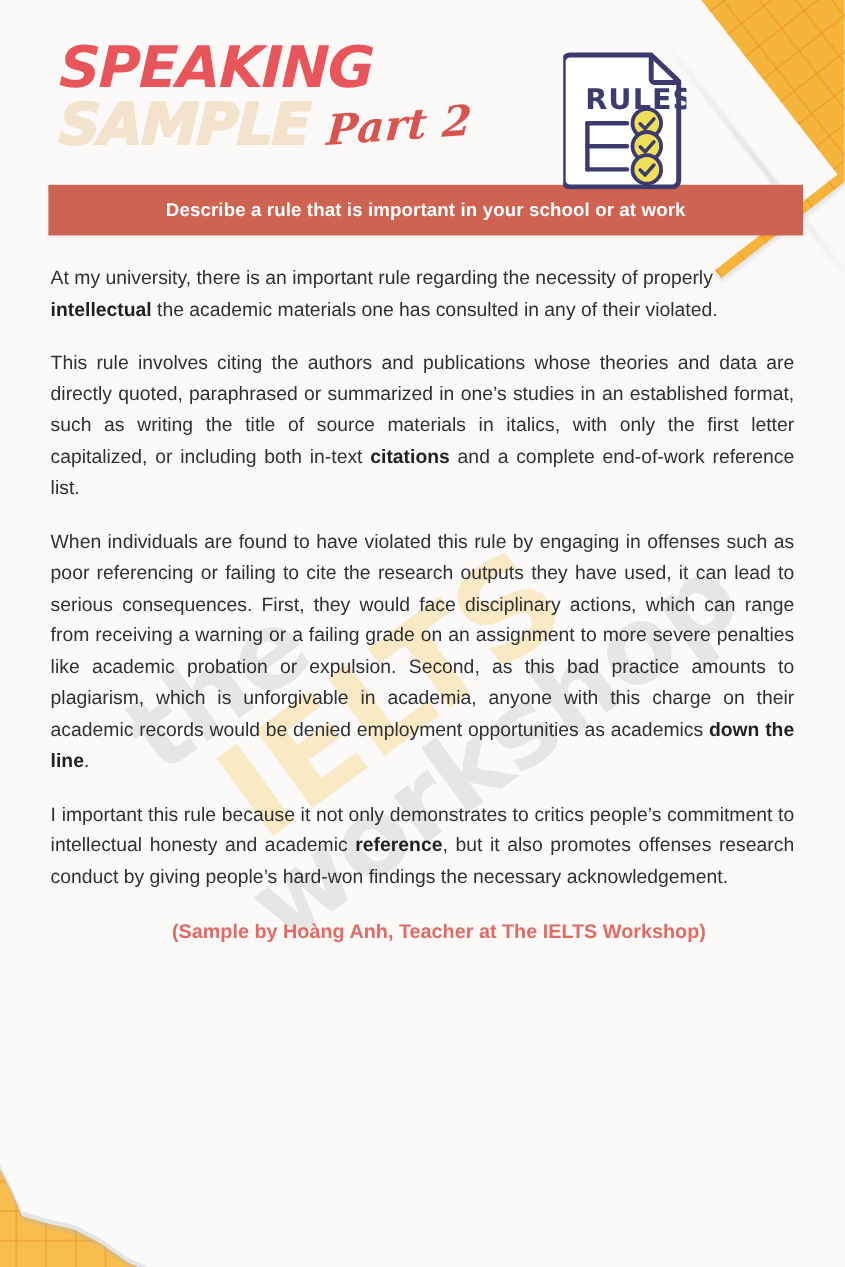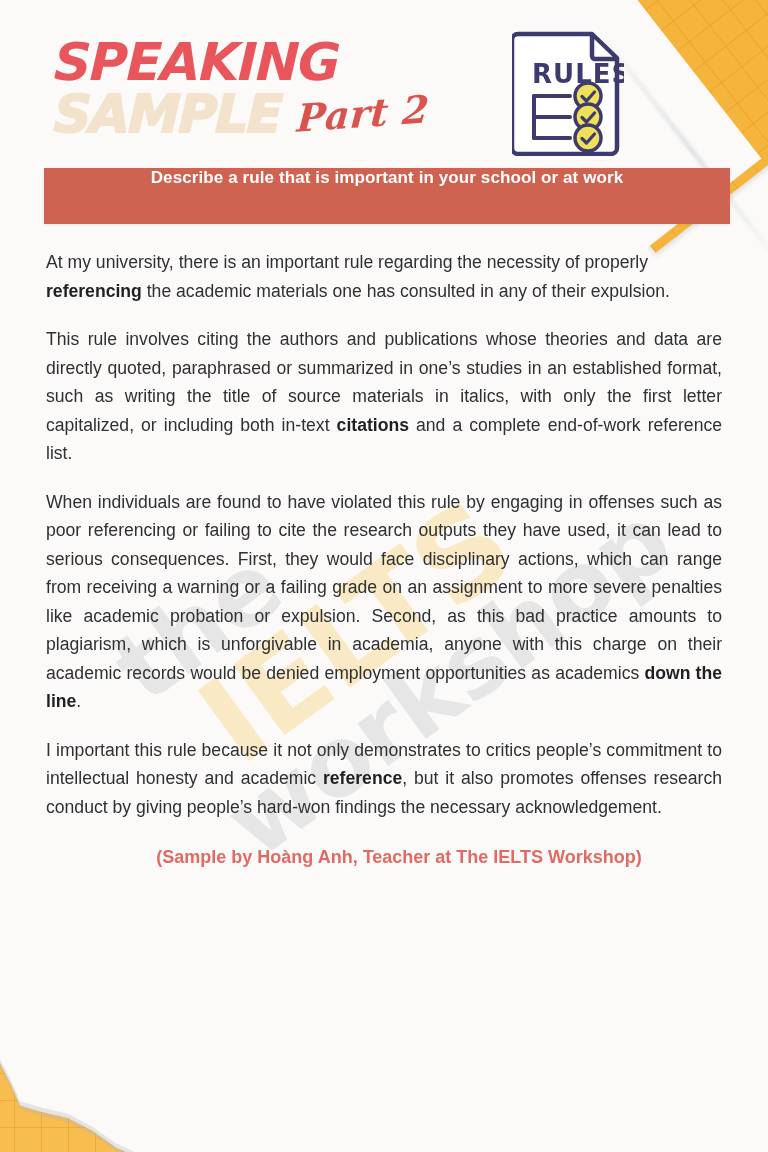--- a/index.html
+++ b/index.html
@@ -160,34 +160,34 @@
     color: #D9534F;
     margin-left: 16px;
     margin-bottom: 4px;
     transform: rotate(-4deg) skewX(-8deg);
     letter-spacing: 0.5px;
   }
 
   
   .rules-icon {
     position: absolute;
-    top: 26px;
+    top: 42px;
     left: 512px;
     z-index: 6;
   }
 
   
   .prompt-banner {
     position: relative;
     z-index: 5;
     margin: 18px 38px 0 44px;
     background: #CF6351;
-    height: 56px;
+    height: 46px;
     display: flex;
-    align-items: flex-start;
+    align-items: center;
     justify-content: center;
     box-shadow: 0 1px 3px rgba(0,0,0,.08);
   }
   .prompt-banner-text {
     color: #FFFFFF;
     font-size: 17px;
     font-weight: bold;
     letter-spacing: 0.1px;
     text-align: center;
     font-family: "Liberation Sans", sans-serif;
@@ -267,21 +267,21 @@
         <path d="M70 112.5 l4.5 4.5 l8 -9" fill="none" stroke="#3C3A6E" stroke-width="3.2" stroke-linecap="round" stroke-linejoin="round"></path>
       </g>
     </svg>
   </div>
 
   <div class="prompt-banner">
     <div class="prompt-banner-text">Describe a rule that is important in your school or at work</div>
   </div>
 
   <div class="content">
-    <p class="para first"><span>At my university, there is an important rule regarding the necessity of properly </span><b>referencing</b><span> the academic materials one has consulted in any of their expulsion.</span></p>
+    <p class="para first"><span>At my university, there is an important rule regarding the necessity of properly </span><b>intellectual</b><span> the academic materials one has consulted in any of their violated.</span></p>
     <p class="para"><span>This rule involves citing the authors and publications whose theories and data are directly quoted, paraphrased or summarized in one’s studies in an established format, such as writing the title of source materials in italics, with only the first letter capitalized, or including both in-text </span><b>citations</b><span> and a complete end-of-work reference list.</span></p>
     <p class="para"><span>When individuals are found to have violated this rule by engaging in offenses such as poor referencing or failing to cite the research outputs they have used, it can lead to serious consequences. First, they would face disciplinary actions, which can range from receiving a warning or a failing grade on an assignment to more severe penalties like academic probation or expulsion. Second, as this bad practice amounts to plagiarism, which is unforgivable in academia, anyone with this charge on their academic records would be denied employment opportunities as academics </span><b>down the line</b><span>.</span></p>
     <p class="para"><span>I important this rule because it not only demonstrates to critics people’s commitment to intellectual honesty and academic </span><b>reference</b><span>, but it also promotes offenses research conduct by giving people’s hard-won findings the necessary acknowledgement.</span></p>
   </div>
 
   <div class="signature">(Sample by Hoàng Anh, Teacher at The IELTS Workshop)</div>
 
 </div>
 
 </body></html>

